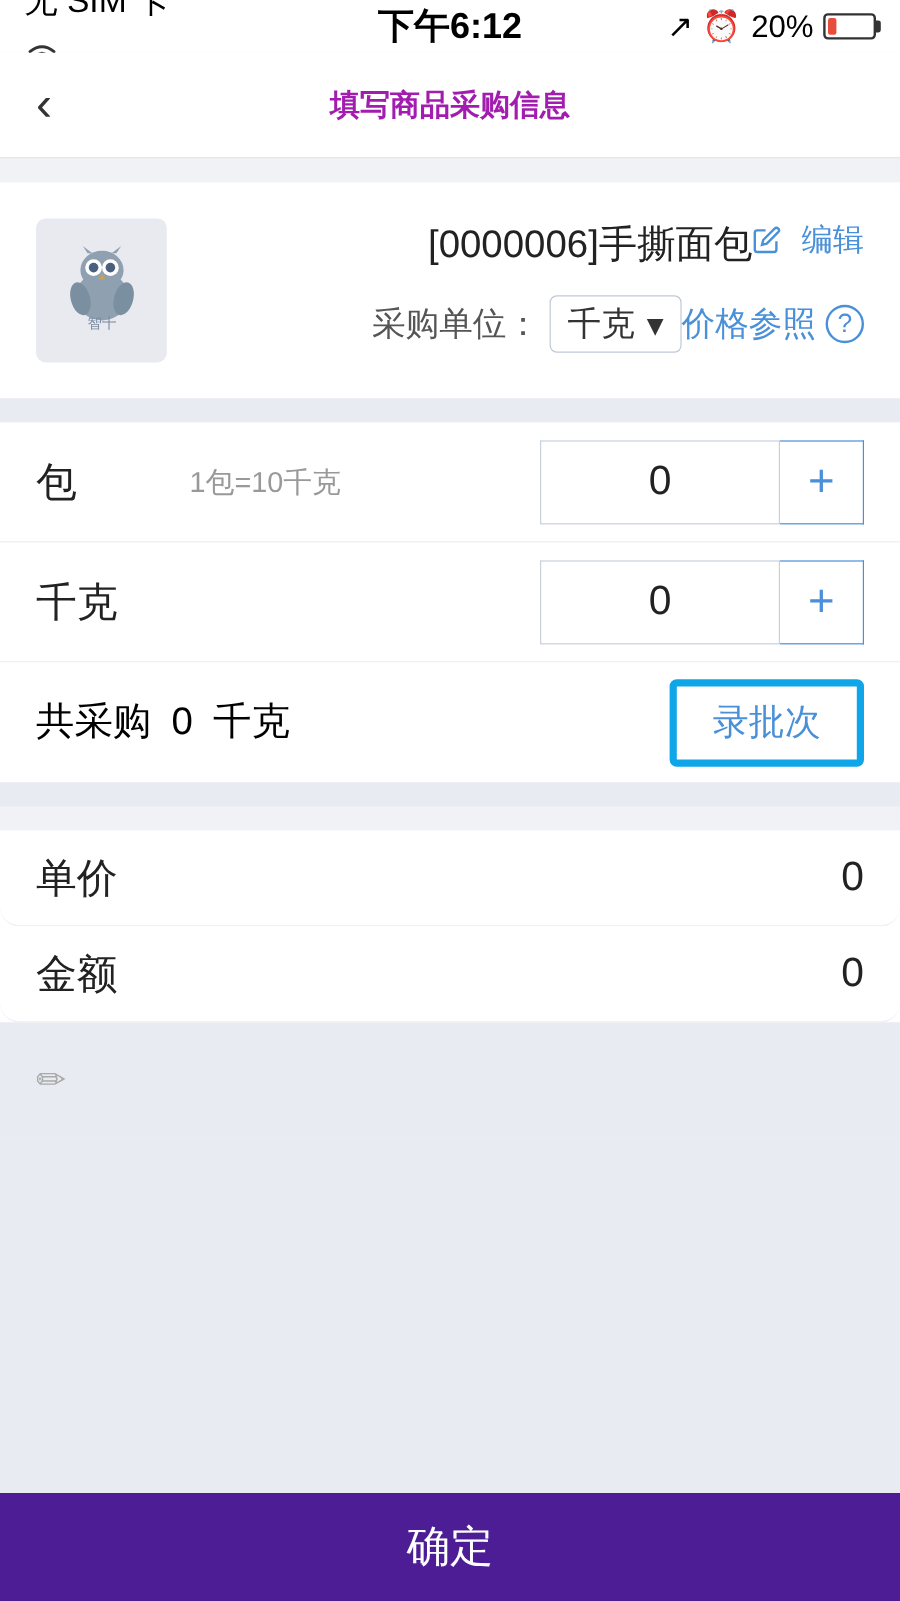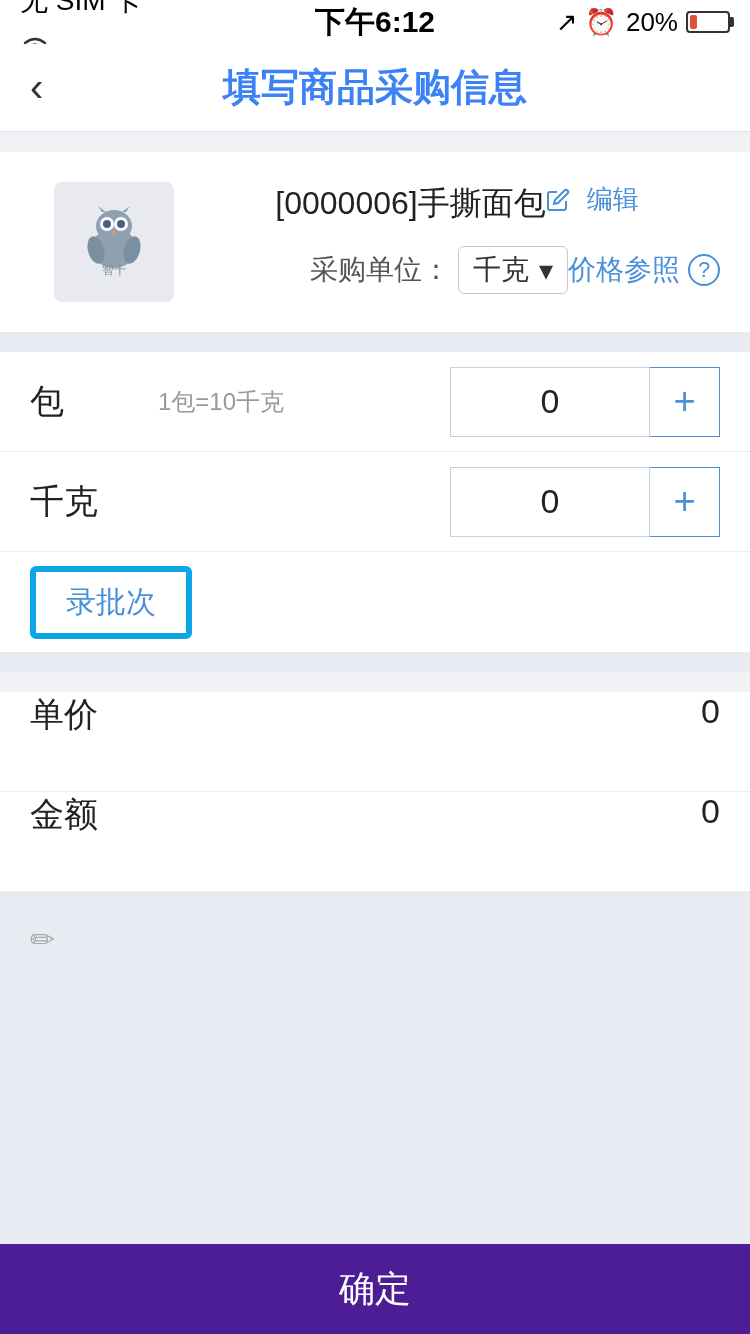--- a/index.html
+++ b/index.html
@@ -63,55 +63,54 @@
     }
     .nav-back {
       font-size: 40px;
       color: #333;
       cursor: pointer;
       padding-right: 20px;
     }
     .nav-title {
       position: absolute;
       left: 50%; transform: translateX(-50%);
-      font-size: 38px;
+      font-size: 25px;
       font-weight: 600;
-      color: #3b82f6;
+      color: #a21caf;
     }
 
     
     .product-card {
       background: #fff;
       margin-top: 20px;
       padding: 30px;
       display: flex;
       align-items: flex-start;
       gap: 20px;
     }
     .product-image {
-      width: 120px;
+      width: 109px;
       height: 120px;
       background: #e8eaf0;
       border-radius: 8px;
       display: flex;
       align-items: center;
       justify-content: center;
       flex-shrink: 0;
-      margin-left: 24px;
     }
     .owl-logo {
       font-size: 40px;
       color: #7a8ba0;
     }
     .product-info {
       flex: 1;
     }
     .product-header {
       display: flex;
-      justify-content: center;
+      justify-content: flex-end;
       align-items: flex-start;
     }
     .product-name {
       font-size: 32px;
       color: #222;
       font-weight: 500;
     }
     .edit-btn {
       color: #4a90d9;
       font-size: 26px;
@@ -235,24 +234,26 @@
       cursor: pointer;
     }
 
     
     .price-section {
       background: #fff;
       margin-top: 20px;
     }
     .price-row {
       display: flex;
+      align-items: center;
       justify-content: space-between;
       padding: 0 30px;
-      height: 100px;
+      height: 80px;
       border-bottom: 1px solid #eee;
+      border-radius: 16px;
     }
     .price-label {
       font-size: 34px;
       color: #222;
     }
     .price-value {
       font-size: 34px;
       color: #222;
     }
 
@@ -410,20 +411,25 @@
     <div class="form-row">
       <span class="form-label">千克</span>
       <div class="form-input-group">
         <input class="num-input" type="text" value="0" style="">
         <div class="plus-btn">+</div>
       </div>
     </div>
   </div>
 
   <div class="summary-row">
+    <div>
+      <span>共采购</span>
+      <span style="margin:0 8px;">0</span>
+      <span>千克</span>
+    </div>
     <button class="batch-btn">录批次</button>
   </div>
 
   <div class="section-divider"></div>
 
   <div class="price-section">
     <div class="price-row">
       <span class="price-label">单价</span>
       <span class="price-value">0</span>
     </div>

